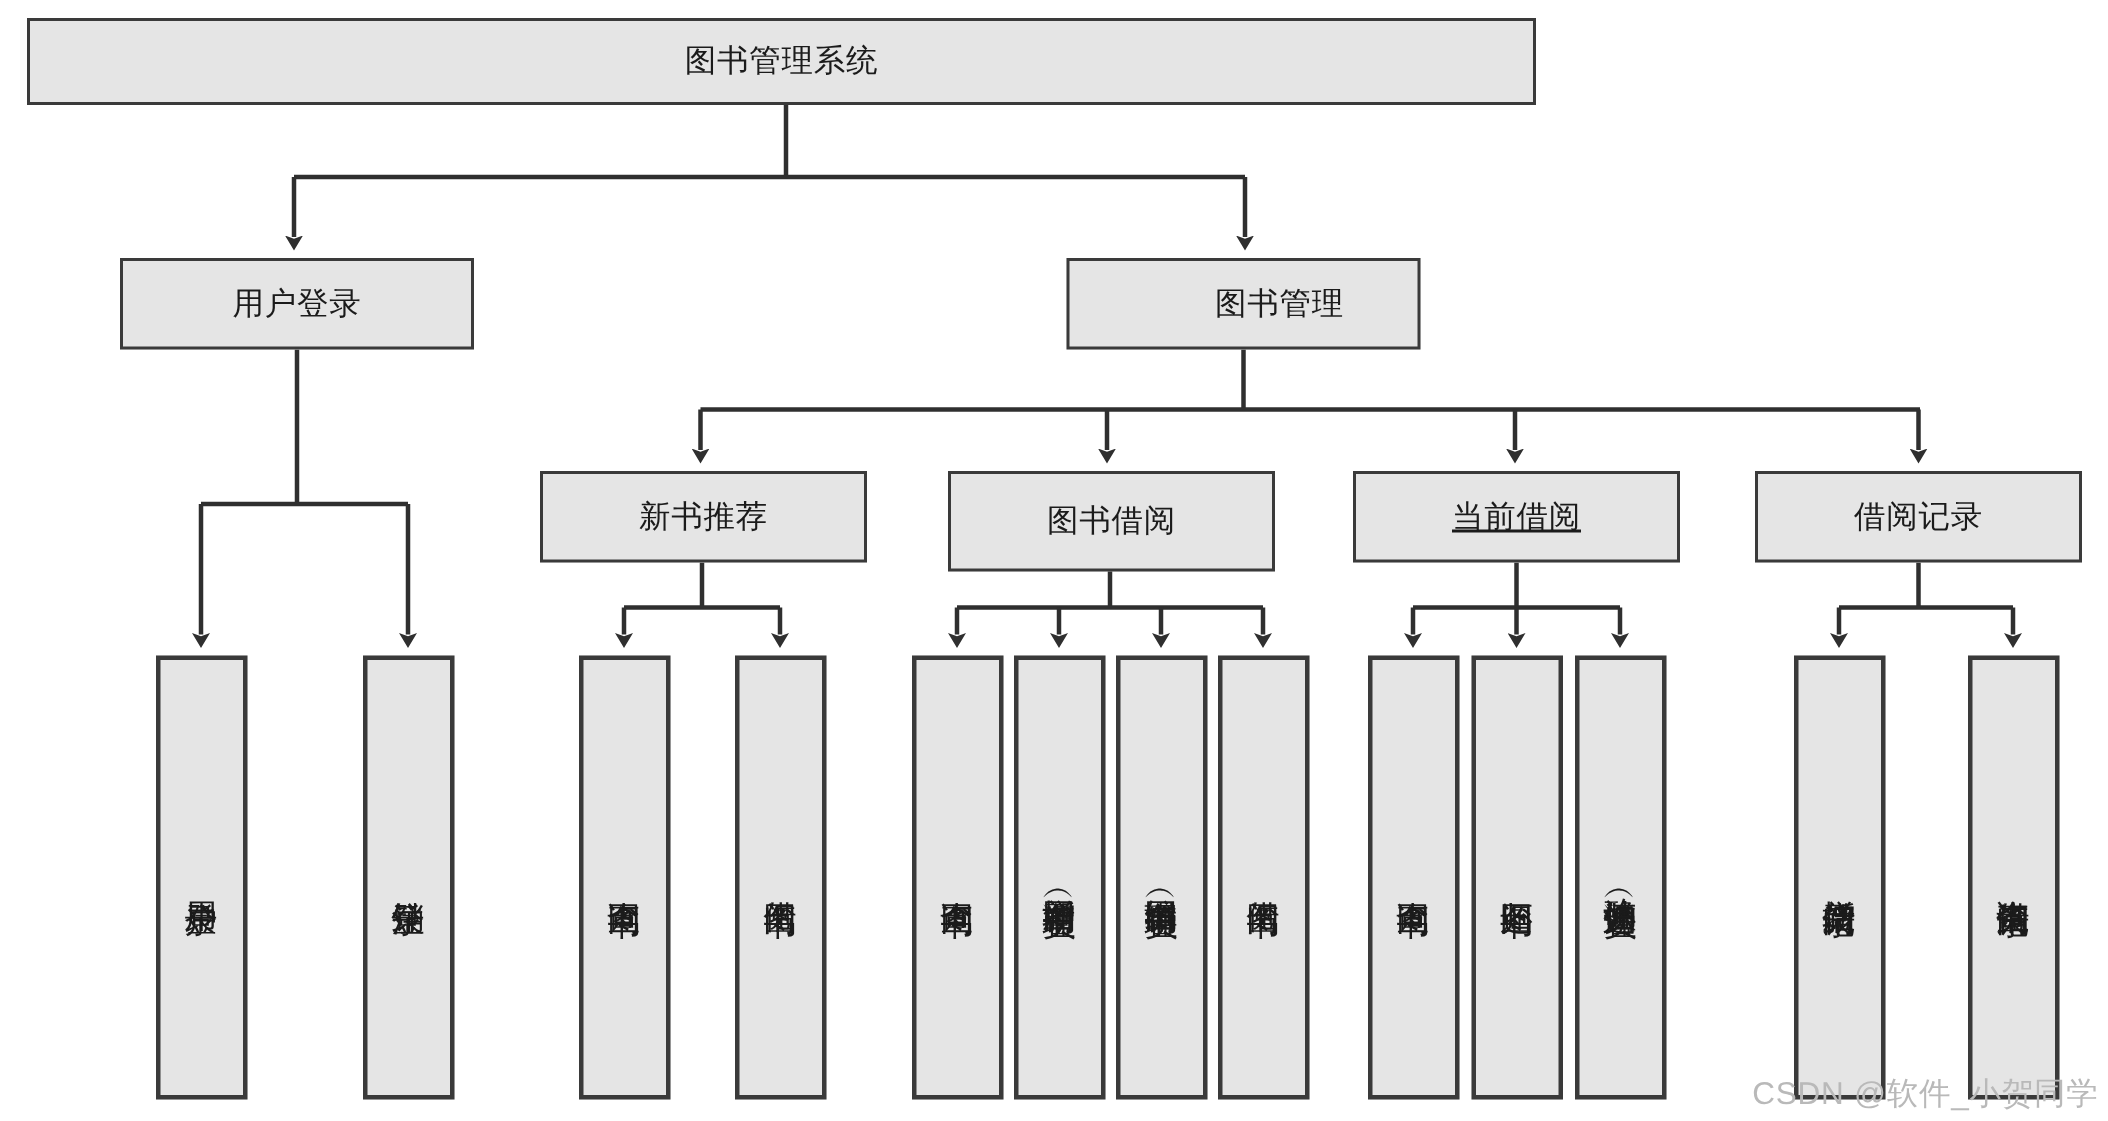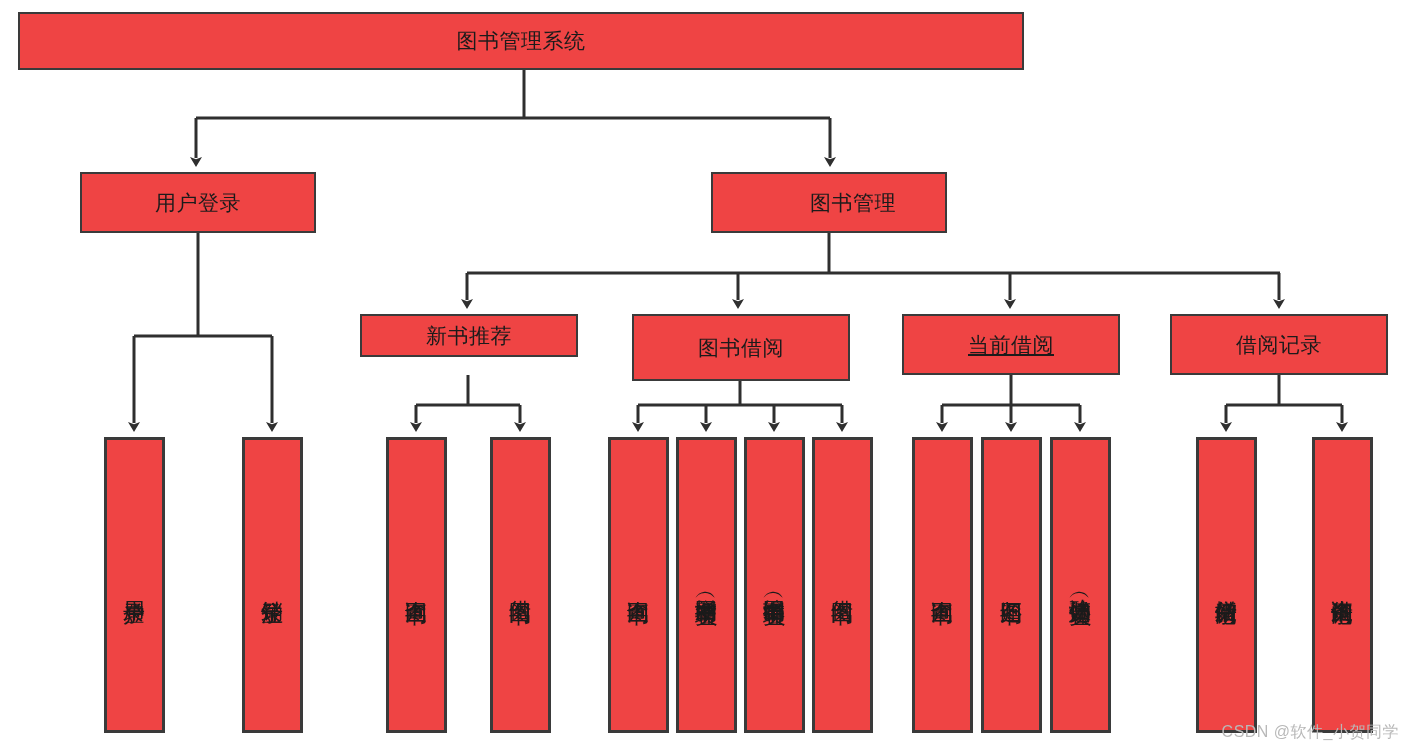--- a/index.html
+++ b/index.html
@@ -21,21 +21,21 @@
     position: absolute;
     left: 0;
     top: 0;
     width: 1405px;
     height: 747px;
     pointer-events: none;
   }
   .node {
     position: absolute;
     box-sizing: border-box;
-    background: #ef4444;
+    background: #e5e5e5;
     border: 2px solid #3a3a3a;
     display: flex;
     align-items: center;
     justify-content: center;
     color: #1b1b1b;
   }
   .node .node-label {
     display: block;
     text-align: center;
     line-height: 1.12;
@@ -54,21 +54,21 @@
     writing-mode: vertical-rl;
     text-orientation: upright;
     font-size: 22px;
     letter-spacing: 1px;
     line-height: 1.05;
   }
   #watermark {
     position: absolute;
     right: 6px;
     bottom: 4px;
-    font-size: 16px;
+    font-size: 21px;
     color: #b9b9b9;
     letter-spacing: 0.5px;
     white-space: nowrap;
   }
 </style>
 </head>
 <body>
 
 <div id="diagram-root">
 
@@ -126,21 +126,21 @@
     <span class="node-label">图书管理系统</span>
   </div>
 
   <div class="node node-l1" style="left:80px; top:172px; width:236px; height:61px;">
     <span class="node-label">用户登录</span>
   </div>
   <div class="node node-l1" style="left:711px; top:172px; width:236px; height:61px;padding-left:48px;">
     <span class="node-label">图书管理</span>
   </div>
 
-  <div class="node node-l2" style="left:360px; top:314px; width:218px; height:43px;">
+  <div class="node node-l2" style="left:360px; top:314px; width:218px; height:61px;">
     <span class="node-label">新书推荐</span>
   </div>
   <div class="node node-l2" style="left:632px; top:314px; width:218px; height:67px;">
     <span class="node-label">图书借阅</span>
   </div>
   <div class="node node-l2" style="left:902px; top:314px; width:218px; height:61px;text-decoration:underline;">
     <span class="node-label">当前借阅</span>
   </div>
   <div class="node node-l2" style="left:1170px; top:314px; width:218px; height:61px;">
     <span class="node-label">借阅记录</span>

